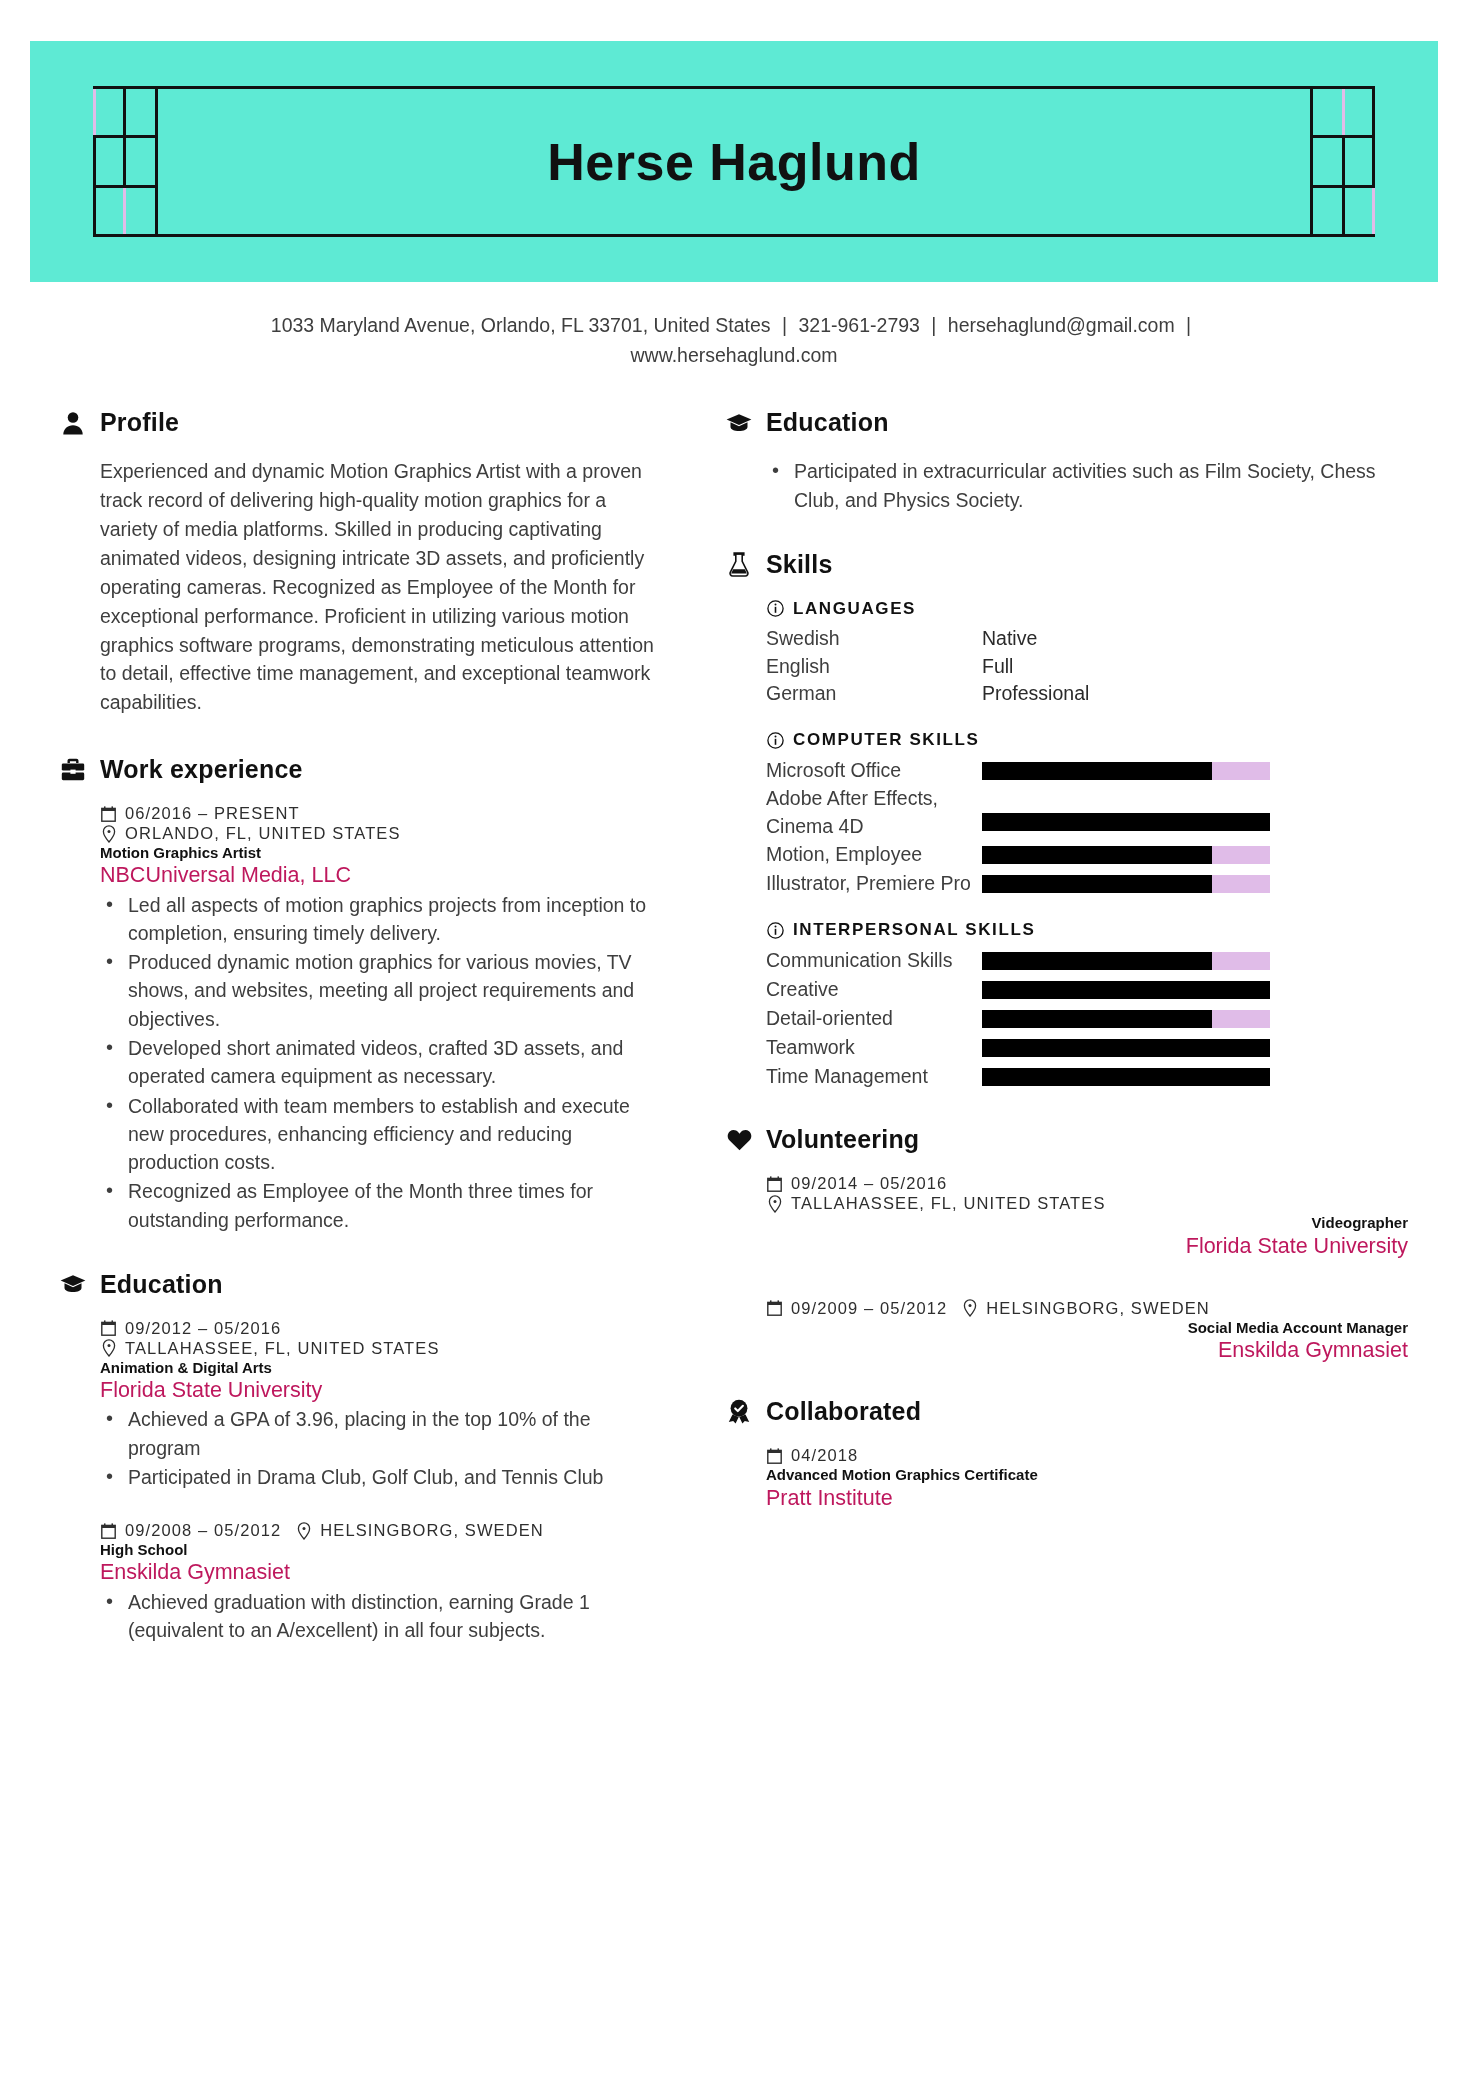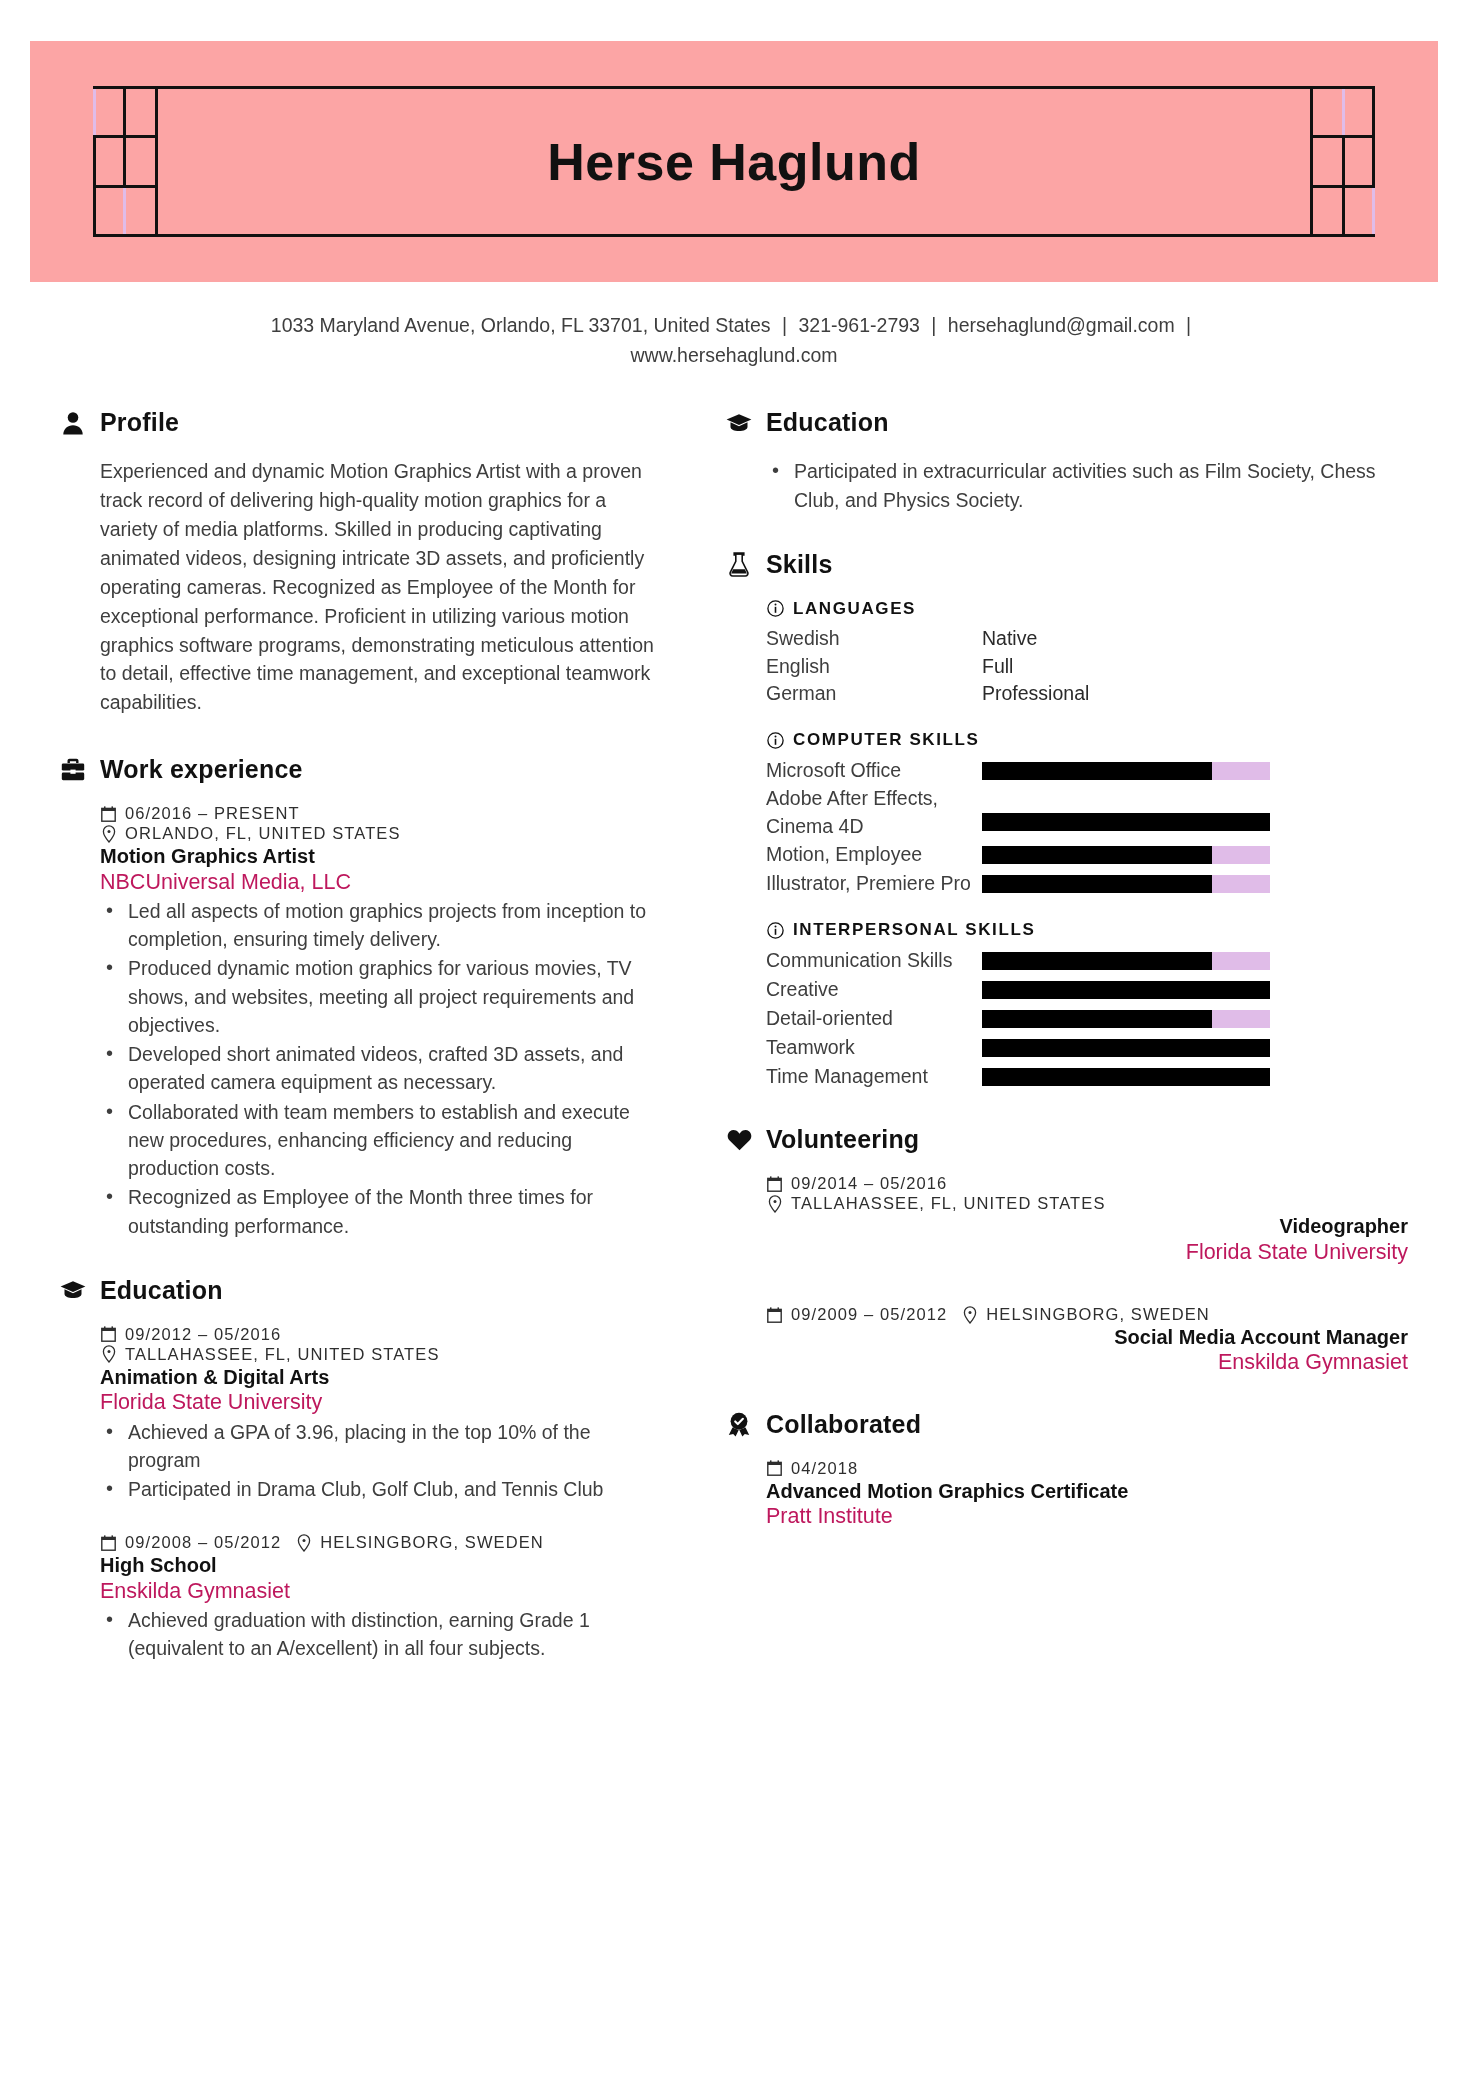--- a/index.html
+++ b/index.html
@@ -12,21 +12,21 @@
   body {
     font-family: "Liberation Sans", sans-serif;
     color: #3a3a3a;
     width: 1468px;
     min-height: 2076px;
     position: relative;
   }
 
   
   .banner {
-    background: #fca5a5;
+    background: #5eead4;
     margin: 41px 30px 0 30px;
     height: 241px;
     position: relative;
   }
 
   .frame {
     position: absolute;
     left: 63px;
     right: 63px;
     top: 45px;
@@ -147,21 +147,21 @@
     align-items: center;
     gap: 8px;
     font-size: 16.5px;
     letter-spacing: 1.1px;
     color: #2e2e2e;
     margin-right: 14px;
     white-space: nowrap;
   }
   .meta .mico { width: 17px; height: 19px; display:flex; align-items:center; justify-content:center; flex:0 0 17px; }
   .entry-title {
-    font-size: 20px;
+    font-size: 15px;
     font-weight: bold;
     color: #111;
     line-height: 1.22;
   }
   .entry-org {
     font-size: 21.5px;
     font-weight: normal;
     color: #be185d;
     line-height: 1.22;
     margin-bottom: 2px;

